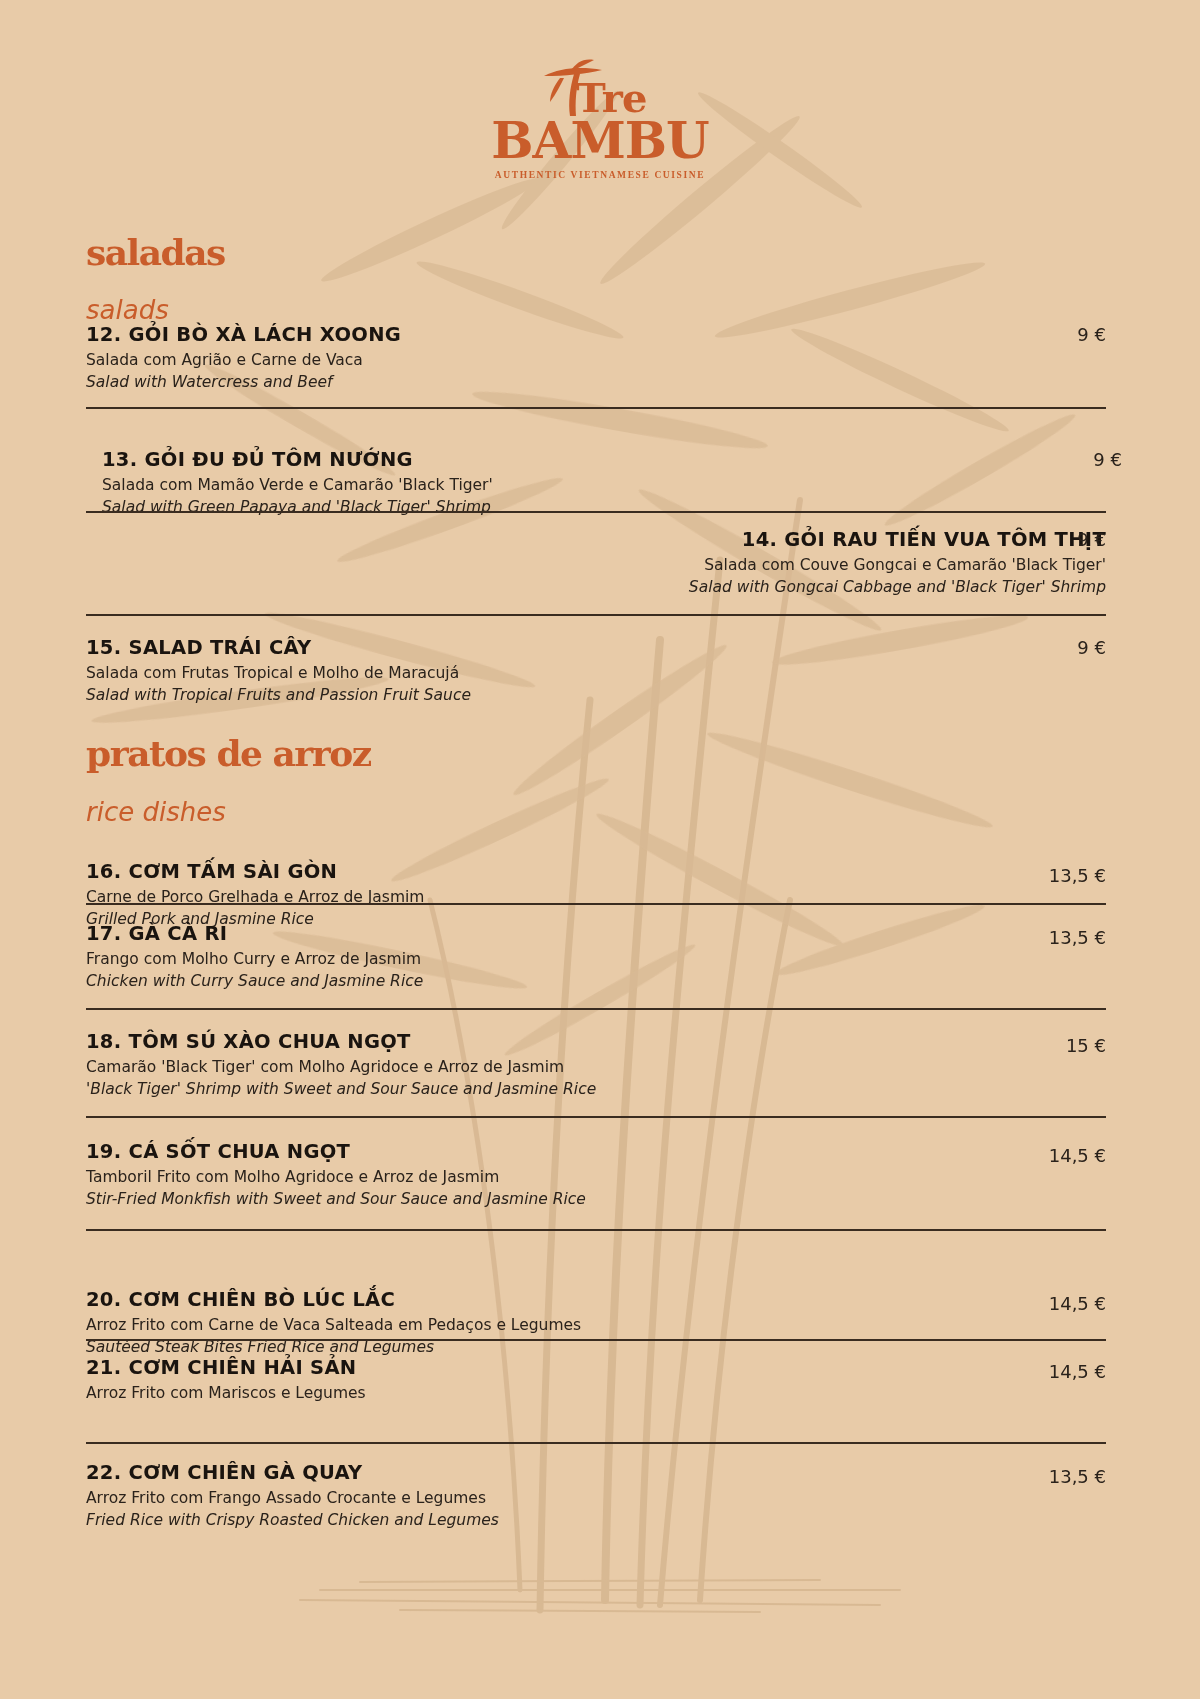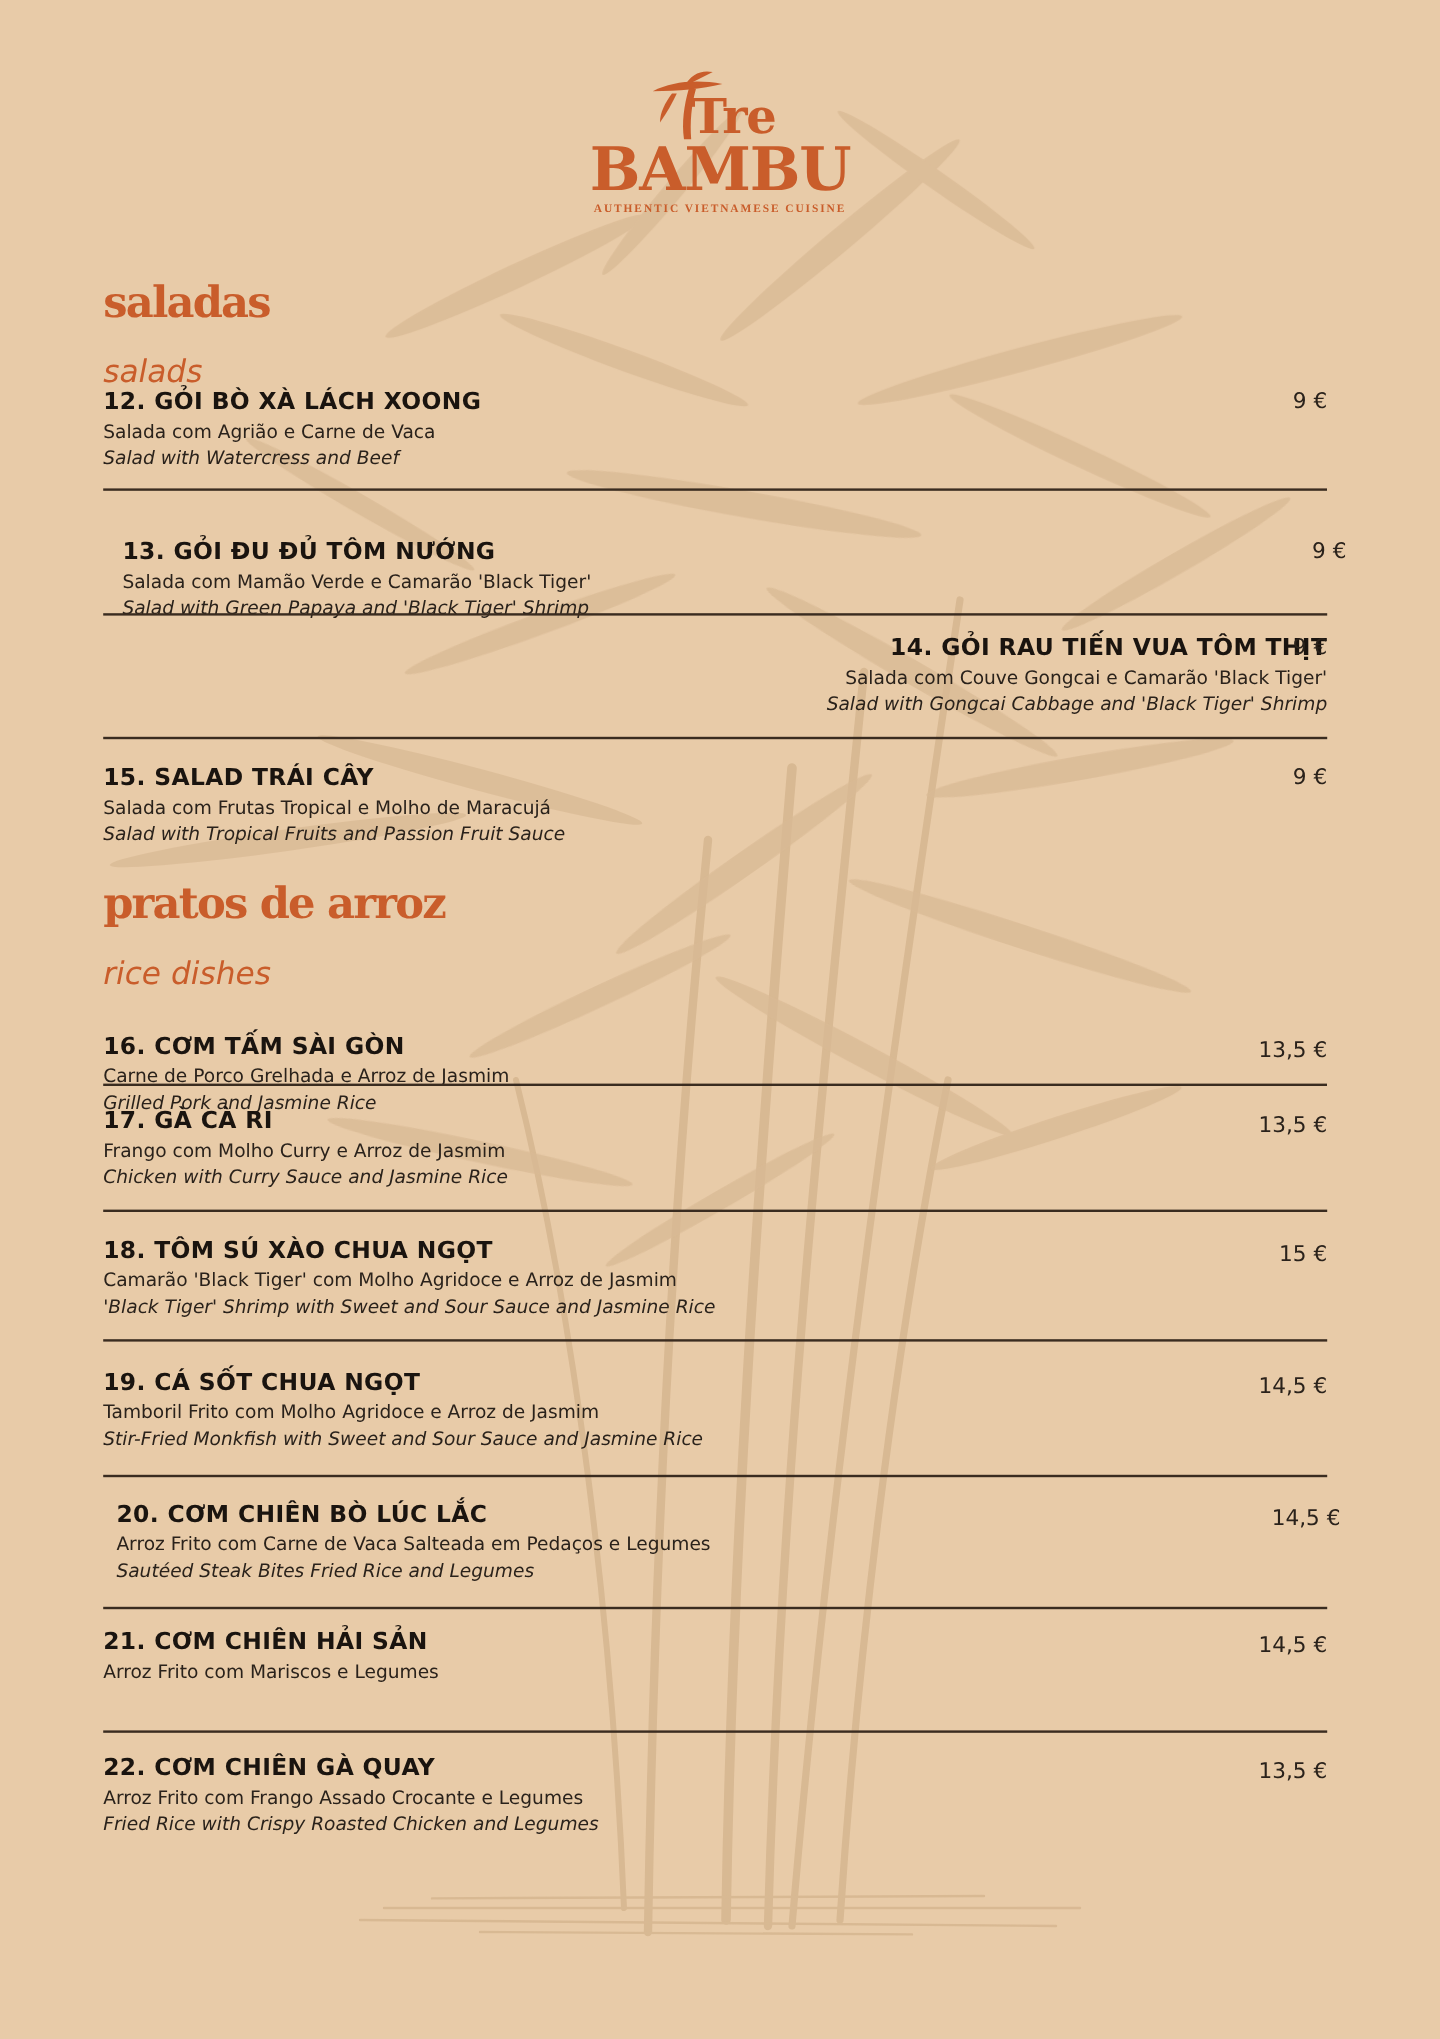--- a/index.html
+++ b/index.html
@@ -164,21 +164,21 @@
   <div class="divider" style="top:1116px;"></div>
 
   <div class="item" style="top:1139px;">
     <div class="item-name">19. CÁ SỐT CHUA NGỌT</div>
     <div class="item-pt">Tamboril Frito com Molho Agridoce e Arroz de Jasmim</div>
     <div class="item-en">Stir-Fried Monkfish with Sweet and Sour Sauce and Jasmine Rice</div>
     <div class="item-price" style="top:4px;">14,5 €</div>
   </div>
   <div class="divider" style="top:1229px;"></div>
 
-  <div class="item" style="top:1249px;margin-left:11px;">
+  <div class="item" style="top:1287px;">
     <div class="item-name">20. CƠM CHIÊN BÒ LÚC LẮC</div>
     <div class="item-pt">Arroz Frito com Carne de Vaca Salteada em Pedaços e Legumes</div>
     <div class="item-en">Sautéed Steak Bites Fried Rice and Legumes</div>
     <div class="item-price" style="top:4px;">14,5 €</div>
   </div>
   <div class="divider" style="top:1339px;"></div>
 
   <div class="item" style="top:1355px;">
     <div class="item-name">21. CƠM CHIÊN HẢI SẢN</div>
     <div class="item-pt">Arroz Frito com Mariscos e Legumes</div>

